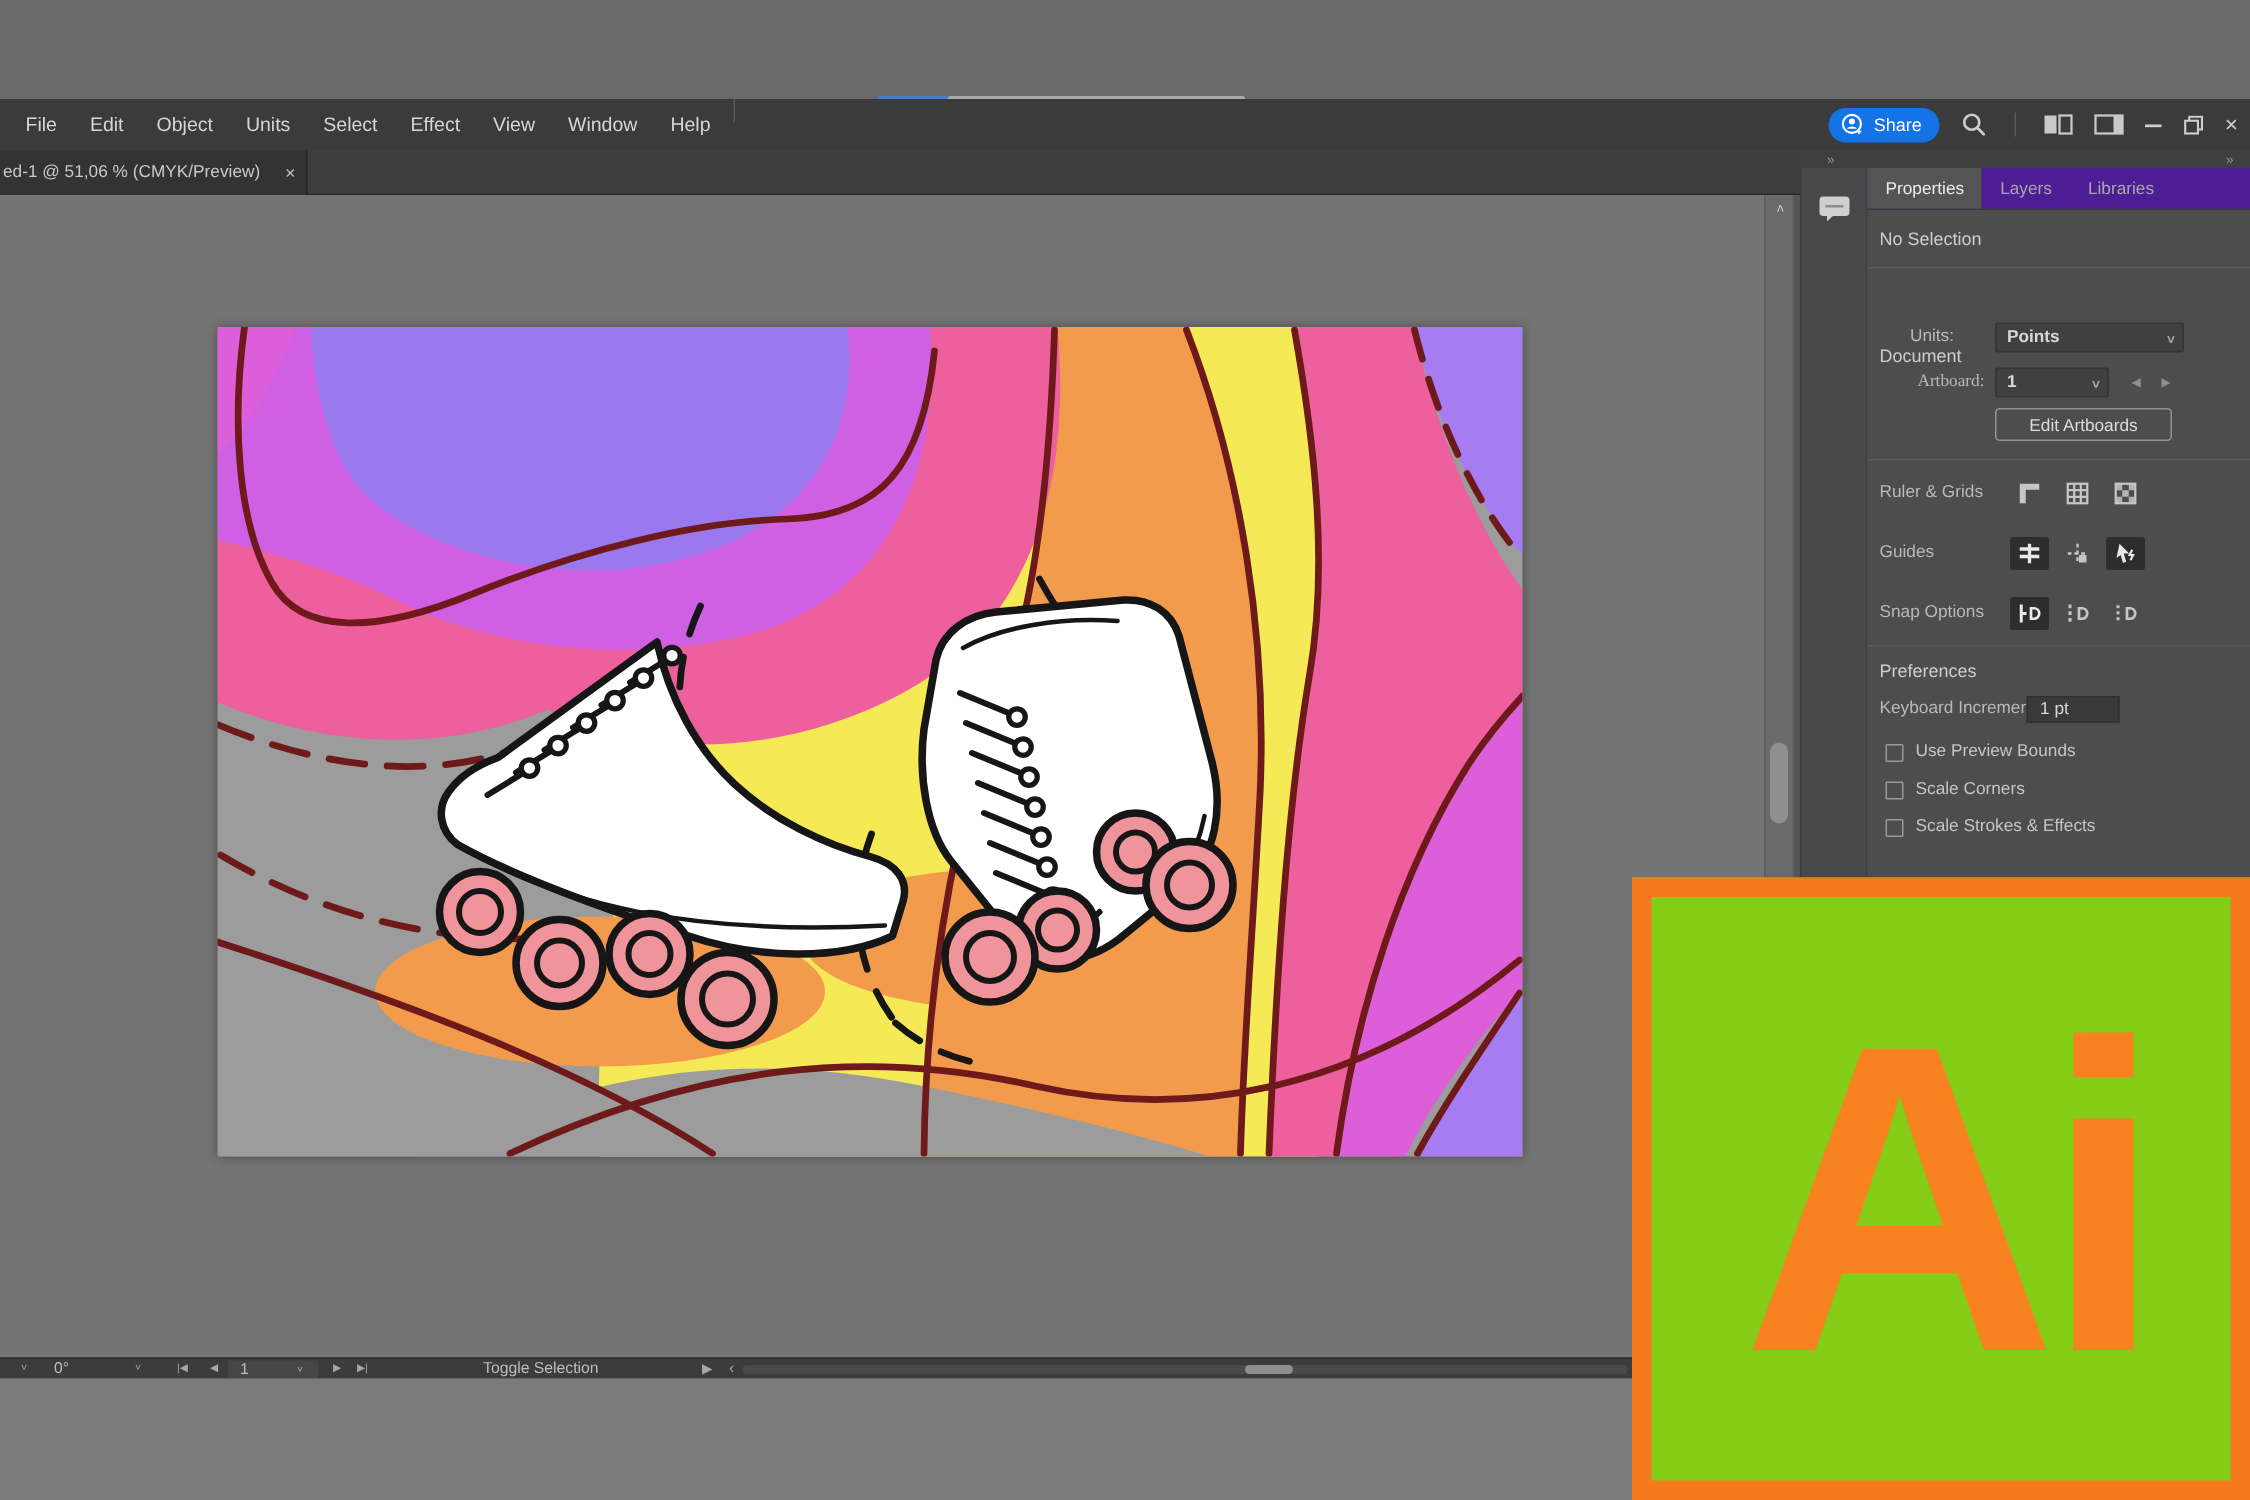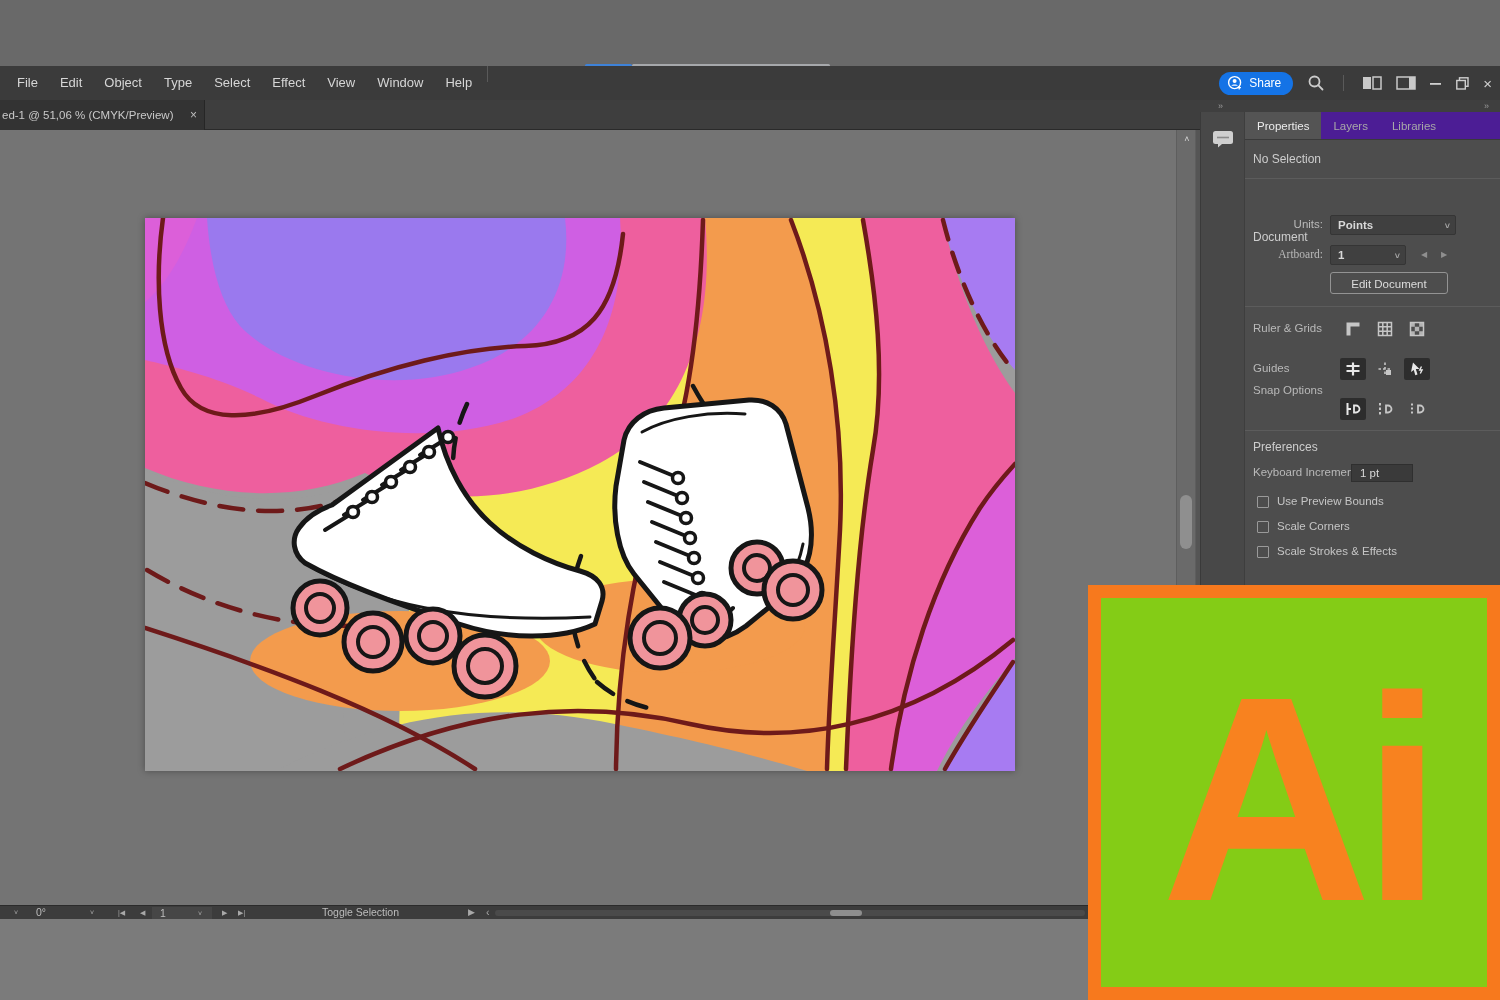--- a/index.html
+++ b/index.html
@@ -83,21 +83,21 @@
 
   <div class="abs mock-top"></div>
   <div class="abs pline" style="left:585px;width:47px;background:#3E82D8;"></div>
   <div class="abs pline" style="left:632px;width:198px;background:#A6A8AB;"></div>
 
   <div class="abs menubar">
     <div class="menus">
       <span class="menu-item">File</span>
       <span class="menu-item">Edit</span>
       <span class="menu-item">Object</span>
-      <span class="menu-item">Type</span>
+      <span class="menu-item">Units</span>
       <span class="menu-item">Select</span>
       <span class="menu-item">Effect</span>
       <span class="menu-item">View</span>
       <span class="menu-item">Window</span>
       <span class="menu-item">Help</span>
       <span class="menu-div"></span>
     </div>
     <div class="mb-right">
       <div class="share-btn">
         <span style="display:flex;">
@@ -292,35 +292,35 @@
       <span class="ptab active">Properties</span>
       <span class="ptab">Layers</span>
       <span class="ptab">Libraries</span>
     </div>
 
     <div class="ptitle" style="top:40px;">No Selection</div>
     <div class="pdivider" style="top:66px;"></div>
 
     <div class="ptitle" style="top:78px;margin-top:40px;">Document</div>
 
-    <div class="plabel" style="left:8px;top:106px;width:70px;text-align:right;">Units:</div>
+    <div class="plabel" style="left:8px;top:106px;width:70px;text-align:center;">Units:</div>
     <div class="pselect" style="left:85px;top:103px;width:126px;">
       <span>Points</span>
       <span class="chev">˅</span>
     </div>
 
     <div class="plabel" style="left:8px;top:136px;width:70px;text-align:right;font-family:Liberation Serif, serif;">Artboard:</div>
     <div class="pselect" style="left:85px;top:133px;width:76px;">
       <span>1</span>
       <span class="chev">˅</span>
     </div>
     <span class="pnav" style="left:176px;top:133px;">◀</span>
     <span class="pnav" style="left:196px;top:133px;">▶</span>
 
-    <button class="pbtn">Edit Document</button>
+    <button class="pbtn">Edit Artboards</button>
     <div class="pdivider" style="top:194px;"></div>
 
     <div class="plabel" style="left:8px;top:210px;">Ruler &amp; Grids</div>
     <span class="iconbtn" style="left:95px;top:206px;">
       <svg width="18" height="18" viewBox="0 0 18 18">
           <path d="M2.5 15.5 V2.5 H15.5 V6.5 H6.5 V15.5 Z" fill="#C6C6C6"></path>
         </svg>
     </span>
     <span class="iconbtn" style="left:127px;top:206px;">
       <svg width="18" height="18" viewBox="0 0 18 18" fill="none" stroke="#C6C6C6" stroke-width="1.5">
@@ -347,21 +347,21 @@
         <rect x="10" y="10" width="5" height="5" fill="#C6C6C6"></rect>
       </svg>
     </span>
     <span class="iconbtn pressed" style="left:159px;top:246px;">
       <svg width="18" height="18" viewBox="0 0 18 18">
         <path d="M5 2.5 L11.5 9 H7.8 L9.5 14.5 L7.3 15.3 L5.8 10 L3 12 Z" fill="#E8E8E8"></path>
         <path d="M13.5 6.5 l-1.8 3.5 h2.4 l-1.8 3.5" stroke="#E8E8E8" stroke-width="1.4" fill="none"></path>
       </svg>
     </span>
 
-    <div class="plabel" style="left:8px;top:272px;text-align:right;">Snap Options</div>
+    <div class="plabel" style="left:8px;top:290px;text-align:right;">Snap Options</div>
     <span class="iconbtn pressed" style="left:95px;top:286px;">
       <svg width="18" height="18" viewBox="0 0 18 18" fill="none">
         <path d="M3.5 3 v12 M3.5 9 h3.5" stroke="#E8E8E8" stroke-width="2"></path>
         <path d="M10 5.5 h2 a3.5 3.5 0 0 1 0 7 h-2 z" stroke="#E8E8E8" stroke-width="1.8"></path>
       </svg>
     </span>
     <span class="iconbtn" style="left:127px;top:286px;">
       <svg width="18" height="18" viewBox="0 0 18 18" fill="none">
         <path d="M4 3 v12" stroke="#C6C6C6" stroke-width="2" stroke-dasharray="2.5 2"></path>
         <path d="M10 5.5 h2 a3.5 3.5 0 0 1 0 7 h-2 z" stroke="#C6C6C6" stroke-width="1.8"></path>

